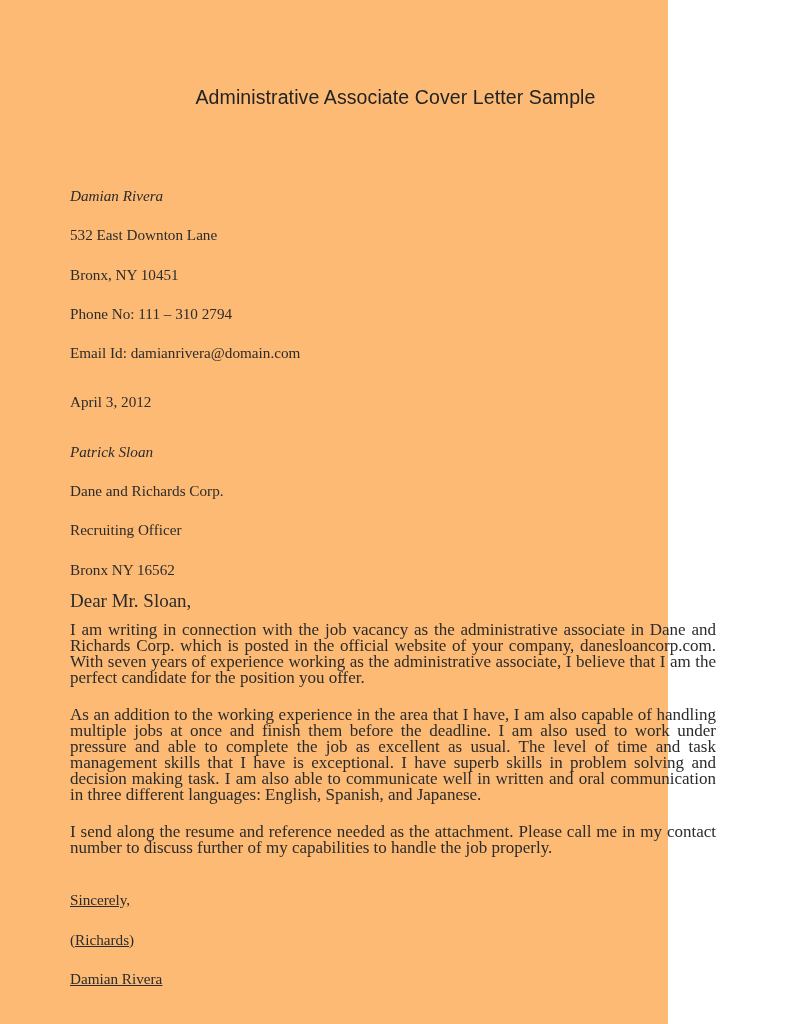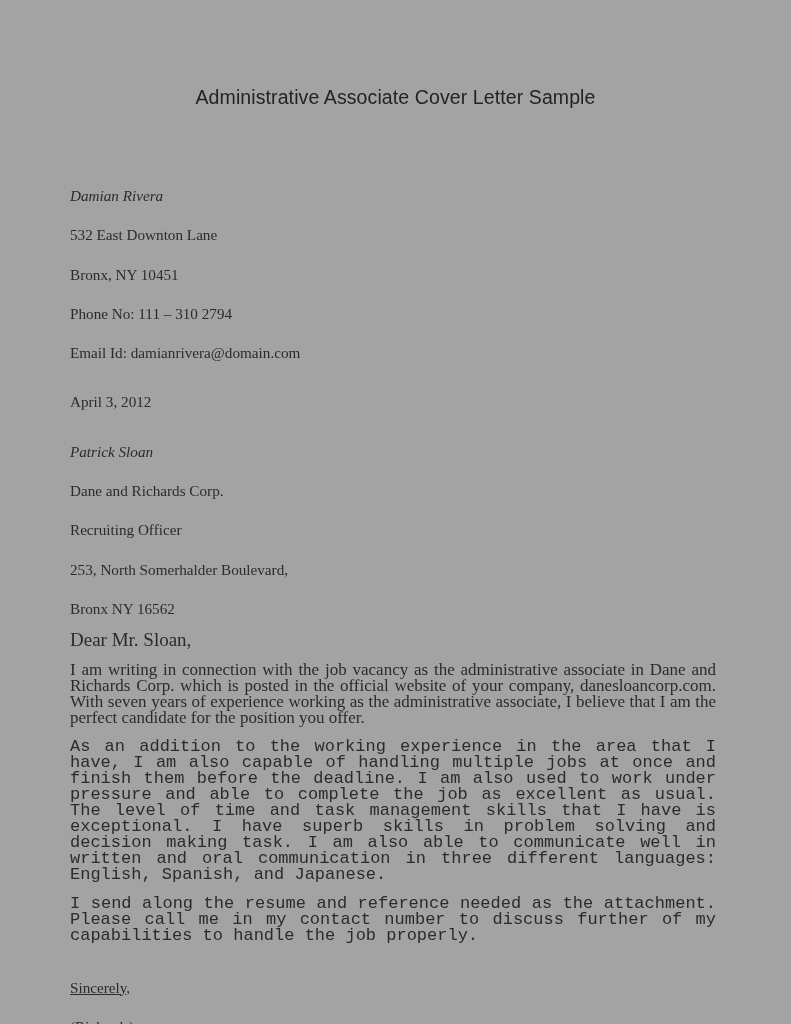--- a/index.html
+++ b/index.html
@@ -11,23 +11,23 @@
     width: 791px;
     height: 1024px;
     overflow: hidden;
     font-family: "Liberation Serif", "DejaVu Serif", serif;
     color: #2b2b2b;
     -webkit-font-smoothing: antialiased;
   }
 
   .page {
     position: relative;
-    width: 791px;
+    width: 668px;
     height: 1024px;
-    background: #a3a3a3;
+    background: #fdba74;
     box-sizing: border-box;
   }
 
   
   .doc-title {
     position: absolute;
     left: 0;
     top: 86px;
     width: 791px;
     text-align: center;
@@ -67,22 +67,21 @@
 
   .para {
     font-size: 17px;
     line-height: 16px;
     text-align: justify;
     margin: 0;
     hyphens: none;
   }
 
   .para + .para {
-    margin-top: 13px;
-    font-family: Liberation Mono, monospace;
+    margin-top: 21px;
   }
 
   .salutation {
     font-size: 19px;
     line-height: 19.3px;
   }
 
   .closing .line {
     font-size: 15.2px;
     line-height: 19.3px;
@@ -111,21 +110,20 @@
     <div class="block">
       <div class="line">April 3, 2012</div>
     </div>
 
     <div class="gap-sm"></div>
 
     <div class="block">
       <div class="line name-italic">Patrick Sloan</div>
       <div class="line">Dane and Richards Corp.</div>
       <div class="line">Recruiting Officer</div>
-      <div class="line">253, North Somerhalder Boulevard,</div>
       <div class="line">Bronx NY 16562</div>
     </div>
 
     <div class="gap-md"></div>
 
     <div class="salutation">Dear Mr. Sloan,</div>
 
     <div class="gap-md"></div>
 
     <p class="para">I am writing in connection with the job vacancy as the administrative associate in Dane and Richards Corp. which is posted in the official website of your company, danesloancorp.com. With seven years of experience working as the administrative associate, I believe that I am the perfect candidate for the position you offer.</p>

